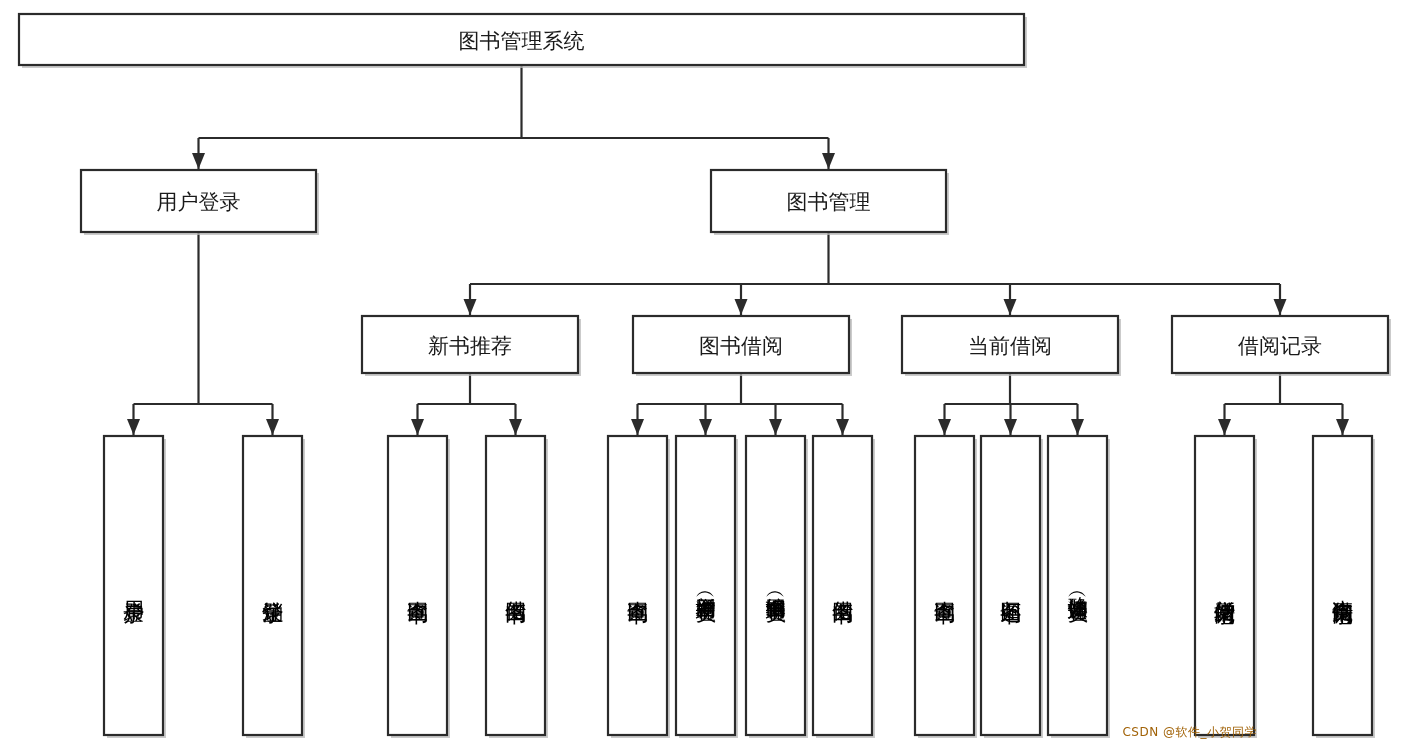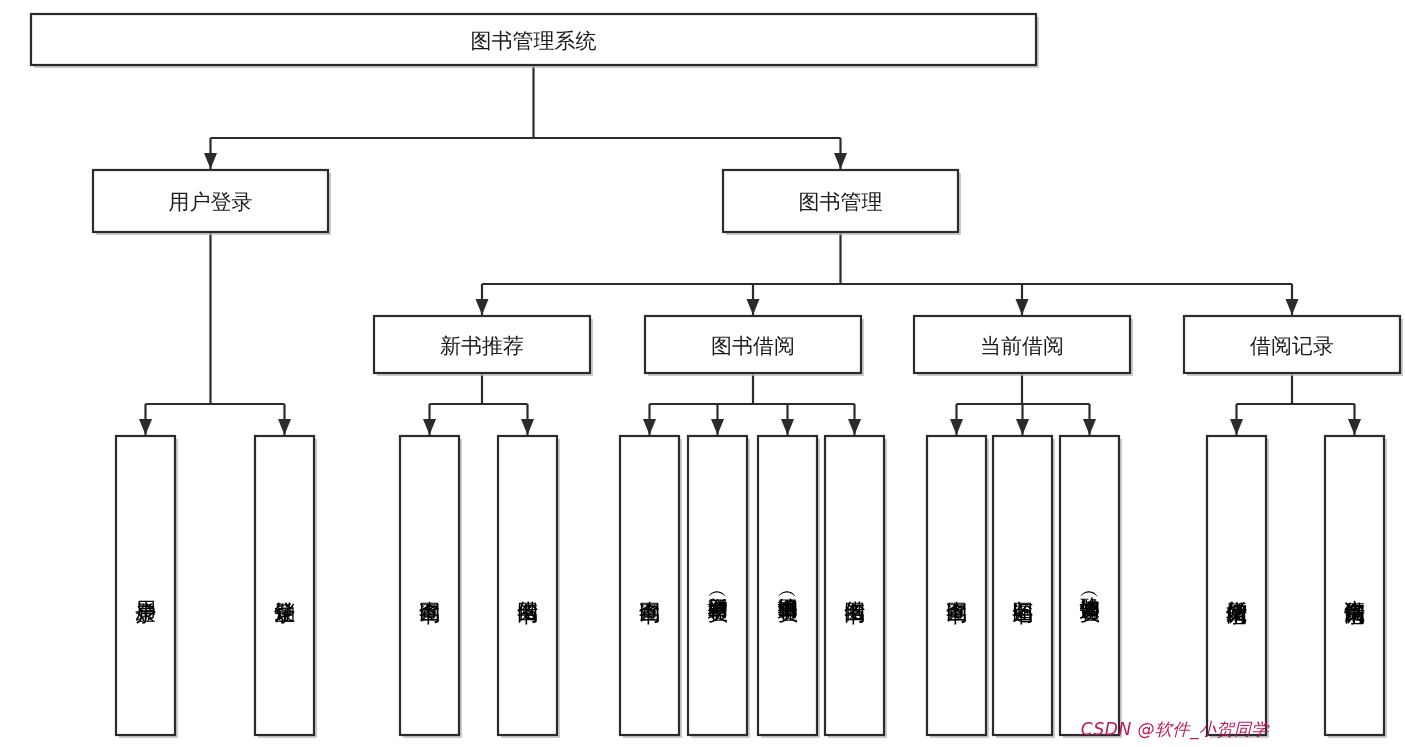--- a/index.html
+++ b/index.html
@@ -9,21 +9,21 @@
   }
   body {
     width: 1405px;
     height: 747px;
     font-family: "DejaVu Sans", "Liberation Sans", sans-serif;
     overflow: hidden;
     position: relative;
   }
   #diagram-root {
     position: absolute;
-    left: 12px;
+    left: 0;
     top: 0;
     width: 1267px;
     height: 747px;
   }
   svg.diagram {
     display: block;
     width: 1405px;
     height: 747px;
   }
   .node-box {
@@ -75,25 +75,24 @@
     display: flex;
     align-items: center;
     justify-content: center;
     pointer-events: none;
   }
   #watermark {
     position: absolute;
     right: 10px;
     bottom: 6px;
     font-family: "DejaVu Sans", "Liberation Sans", sans-serif;
-    font-size: 17px;
-    color: #be185d;
+    font-size: 12px;
+    color: #a16207;
     letter-spacing: 0.5px;
     white-space: nowrap;
-    font-style: italic;
   }
 </style>
 </head>
 <body>
 
 <div id="diagram-root">
   <svg class="diagram" id="diagram-svg" viewBox="0 0 1405 747" xmlns="http://www.w3.org/2000/svg">
       <g>
         <path d="M 521.5 65 L 521.5 138" class="connector"></path>
         <path d="M 198.5 138 L 828.5 138" class="connector"></path>

